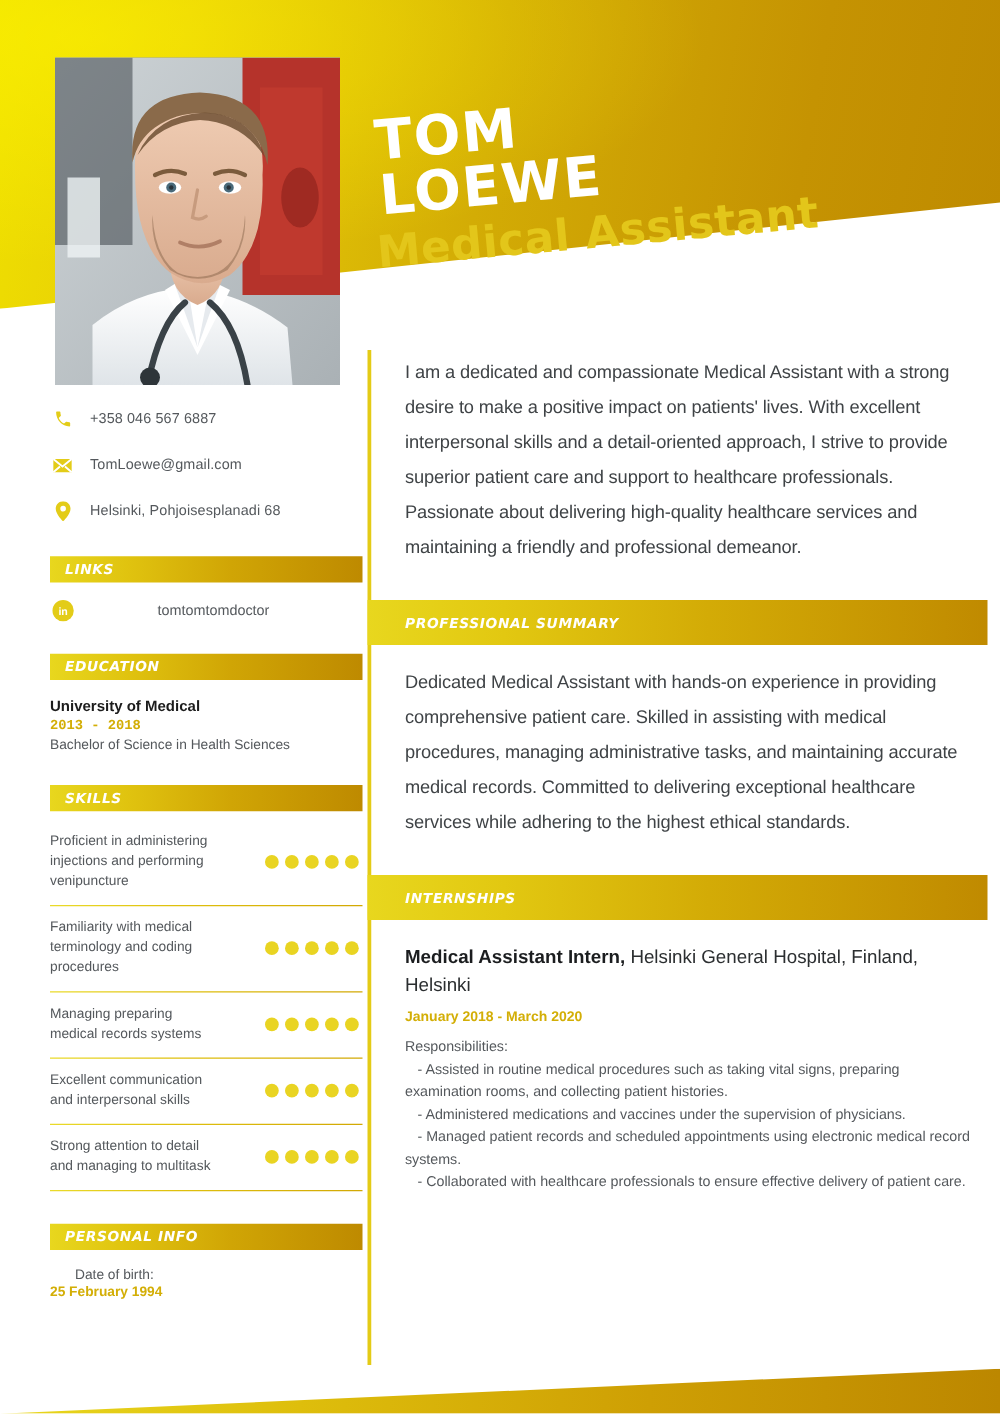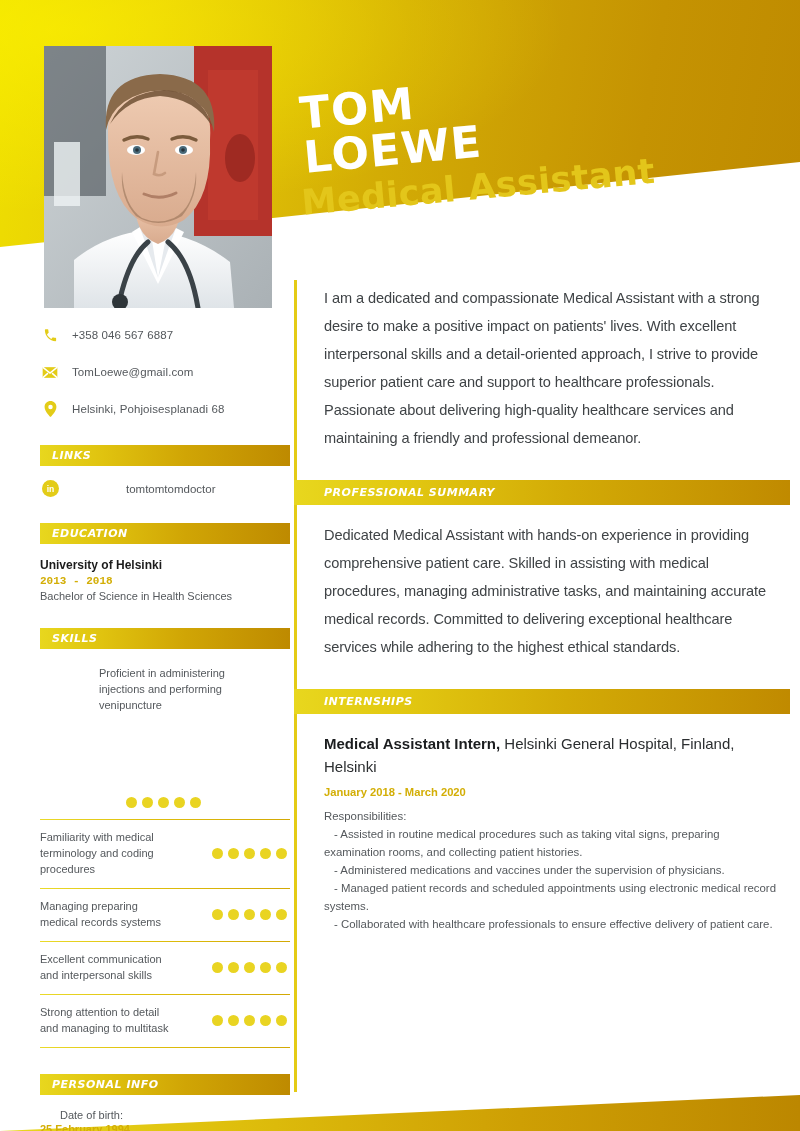--- a/index.html
+++ b/index.html
@@ -151,21 +151,21 @@
   }
 
   .skill {
     display: flex;
     align-items: center;
     justify-content: space-between;
     padding: 9px 0 11px 0;
     border-bottom: 1.6px solid;
     border-image: linear-gradient(90deg, #EADB2B 0%, #DFC00D 40%, #D2A804 100%) 1;
   }
-  .skill:first-of-type { padding-top: 2px; flex-direction: column; }
+  .skill:first-of-type { padding-top: 2px; }
   .skill-name {
     font-size: 11px; line-height: 16px; color: #54585c;
     width: 132px; flex: 0 0 132px;
   }
   .dots { display: flex; gap: 5px; padding-right: 3px; }
   .dot {
     width: 11px; height: 11px; border-radius: 50%;
     background: #E9D422;
   }
 
@@ -191,21 +191,21 @@
   .intro {
     margin: 0;
     padding: 8px 6px 0 30px;
     font-size: 14.6px;
     line-height: 28px;
     color: #3f4346;
     letter-spacing: -.1px;
   }
   .r-sec-bar {
     position: relative;
-    height: 25px;
+    height: 36px;
     display: flex;
     align-items: center;
     background: linear-gradient(90deg, #E8D71E 0%, #E2C811 22%, #D3AB06 55%, #C08A00 100%);
     margin-top: 28px;
     width: 496px;
   }
   .r-sec-bar span {
     font-family: "DejaVu Sans", sans-serif;
     font-style: italic;
     font-weight: 700;
@@ -353,21 +353,21 @@
     </div>
     <div class="link-row">
       <span class="li-badge">in</span>
       <span class="link-txt">tomtomtomdoctor</span>
     </div>
 
     <div class="sec-bar">
       <span>EDUCATION</span>
     </div>
     <div>
-      <p class="edu-school">University of Helsinki</p>
+      <p class="edu-school">University of Medical</p>
       <p class="edu-date">2013 - 2018</p>
       <p class="edu-degree">Bachelor of Science in Health Sciences</p>
     </div>
 
     <div class="sec-bar">
       <span>SKILLS</span>
     </div>
     <div>
       <div class="skill">
         <span class="skill-name">Proficient in administering injections and performing venipuncture</span>

